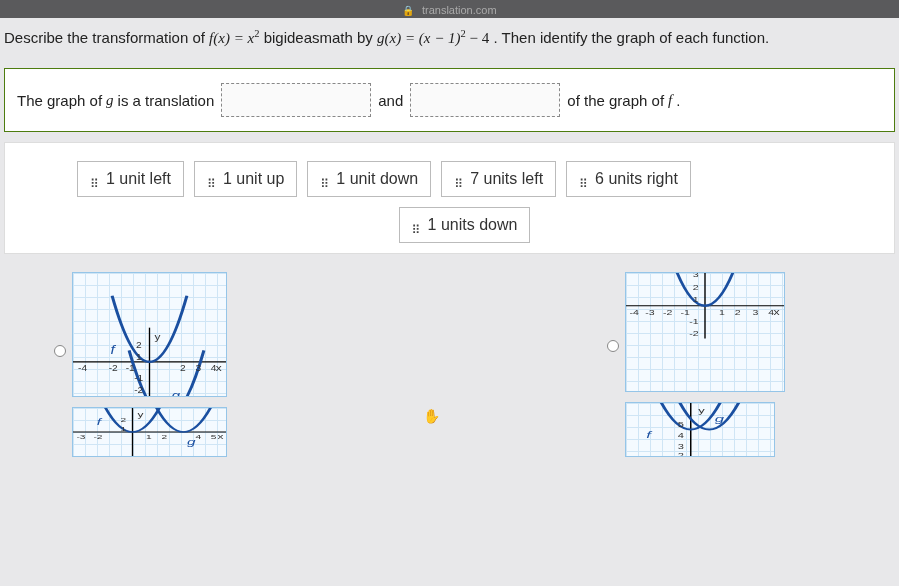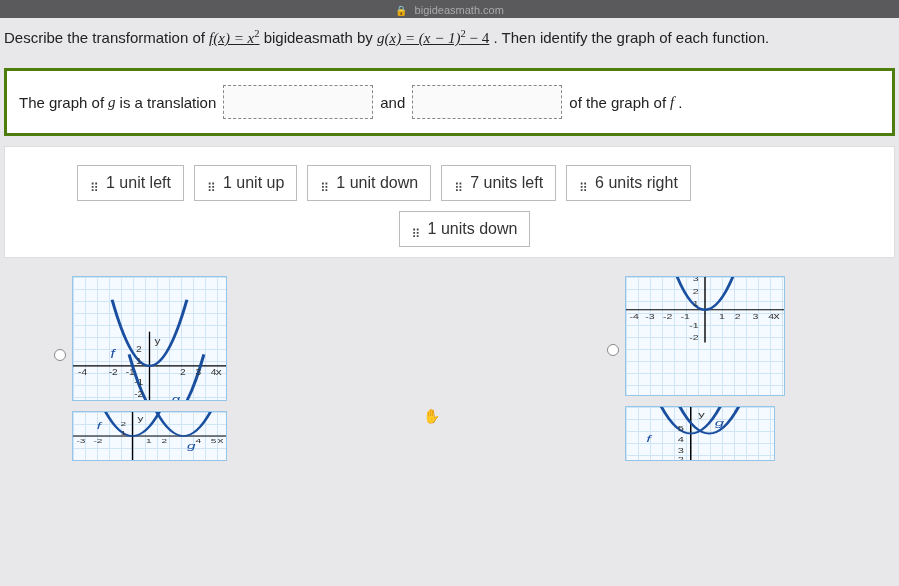--- a/index.html
+++ b/index.html
@@ -25,25 +25,25 @@
       font-size: 10px;
     }
     .content { padding: 8px 4px 0 4px; }
     .question {
       font-size: 15px;
       color: #222;
       margin-bottom: 18px;
       line-height: 1.6;
     }
     .math-i { font-style: italic; font-family: 'Times New Roman', serif; }
-    .math { font-family: 'Times New Roman', serif; text-decoration: underline; }
+    .math { font-family: 'Times New Roman', serif; }
     .sup { font-size: 0.7em; vertical-align: super; }
     .panel {
       background: #fff;
-      border: 3px solid #4d7c0f;
+      border: 1px solid #4d7c0f;
       margin-bottom: 10px;
       padding: 14px 12px;
     }
     .sentence {
       font-size: 15px;
       color: #222;
       display: flex;
       align-items: center;
       flex-wrap: wrap;
       gap: 4px;
@@ -135,21 +135,21 @@
       font-size: 14px;
       color: #333;
       pointer-events: none;
     }
   </style>
 </head>
 <body>
 
 <div class="tab-bar">
   <span class="lock-icon">🔒</span>
-  <span>bigideasmath.com</span>
+  <span>translation.com</span>
 </div>
 
 <div class="content">
   <div class="question">
     <span>Describe the transformation of </span>
     <span class="math"><span class="math-i">f(x) = x</span><span class="sup">2</span></span>
     <span> bigideasmath by </span>
     <span class="math"><span class="math-i">g(x) = (x − 1)</span><span class="sup">2</span><span> − 4</span></span>
     <span>. Then identify the graph of each function.</span>
   </div>

